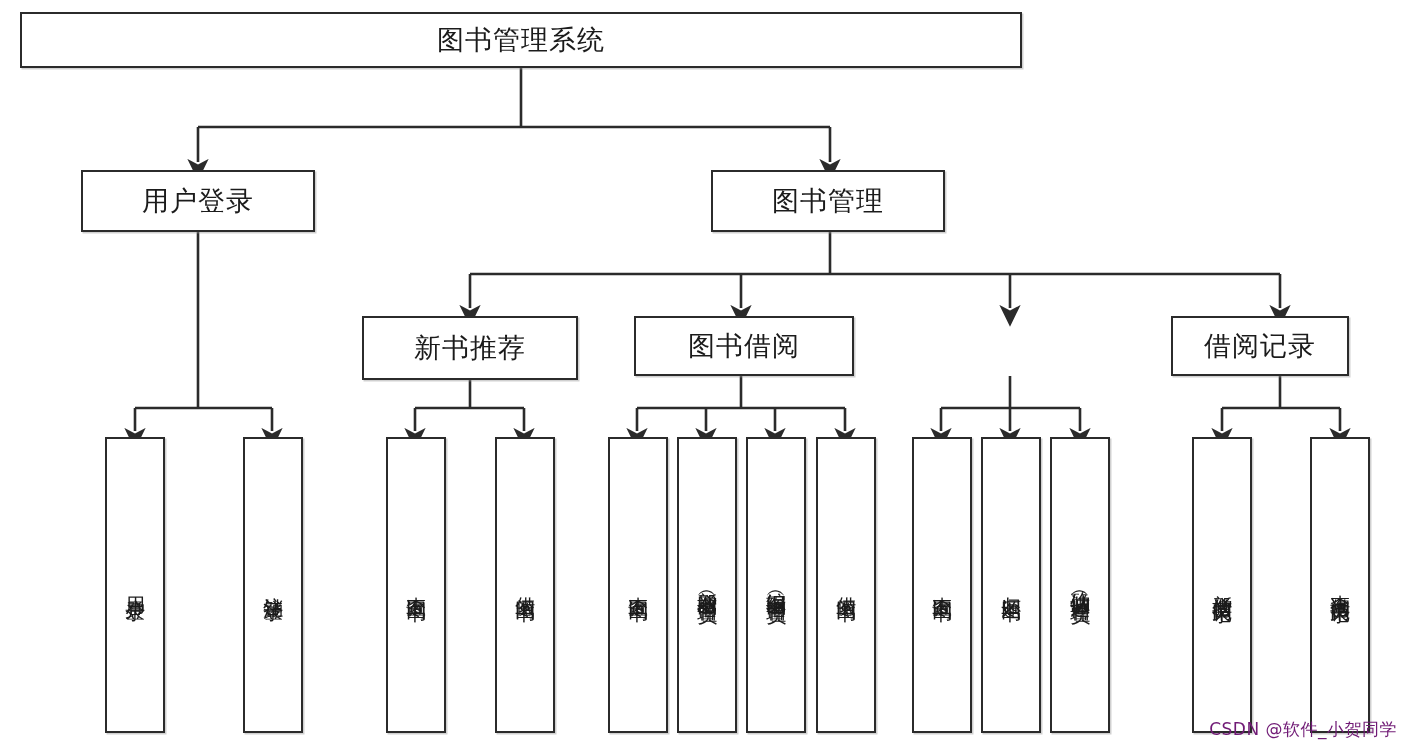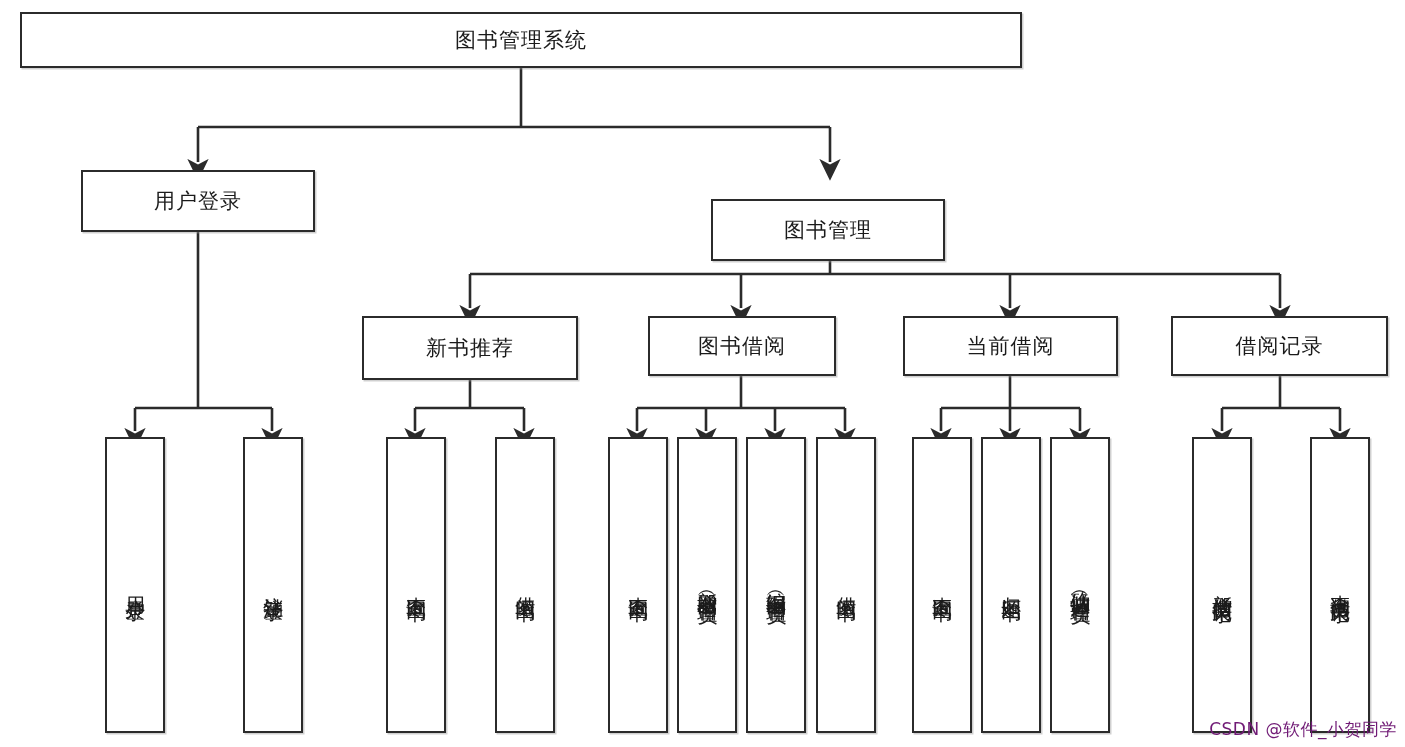--- a/index.html
+++ b/index.html
@@ -26,21 +26,21 @@
     position:absolute;
     box-sizing:border-box;
     background:#ffffff;
     border:2.5px solid #2b2b2b;
     display:flex;
     align-items:center;
     justify-content:center;
     box-shadow:1.5px 1.5px 0 rgba(150,150,150,.45);
   }
   .node .lbl{
-    font-size:21px;
+    font-size:27px;
     line-height:1.15;
     letter-spacing:1px;
     color:#1b1b1b;
     white-space:nowrap;
     text-align:center;
   }
   
   .node.vert{
     align-items:center;
     justify-content:center;
@@ -122,37 +122,34 @@
   </svg>
 
   <div class="node" style="left:20px; top:12px; width:1002px; height:56px;">
     <span class="lbl">图书管理系统</span>
   </div>
 
   <div class="node" style="left:81px; top:170px; width:234px; height:62px;">
     <span class="lbl">用户登录</span>
   </div>
 
-  <div class="node" style="left:711px; top:170px; width:234px; height:62px;margin-top:29px;">
+  <div class="node" style="left:711px; top:170px; width:234px; height:62px;">
     <span class="lbl">图书管理</span>
   </div>
 
   <div class="node" style="left:362px; top:316px; width:216px; height:64px;">
     <span class="lbl">新书推荐</span>
   </div>
 
-  <div class="node" style="left:648px; top:316px; width:188px; height:60px;">
+  <div class="node" style="left:634px; top:316px; width:220px; height:60px;">
     <span class="lbl">图书借阅</span>
   </div>
 
-  <div class="node" style="left:903px; top:316px; width:215px; height:60px;">
-    <span class="lbl">当前借阅</span>
-  </div>
 
-  <div class="node" style="left:1171px; top:316px; width:217px; height:60px;">
+  <div class="node" style="left:1171px; top:316px; width:178px; height:60px;">
     <span class="lbl">借阅记录</span>
   </div>
 
   <div class="node vert" style="left:105px; top:437px; width:60px; height:296px;">
     <span class="lbl">用户登录</span>
   </div>
   <div class="node vert" style="left:243px; top:437px; width:60px; height:296px;">
     <span class="lbl">注销登录</span>
   </div>
 

